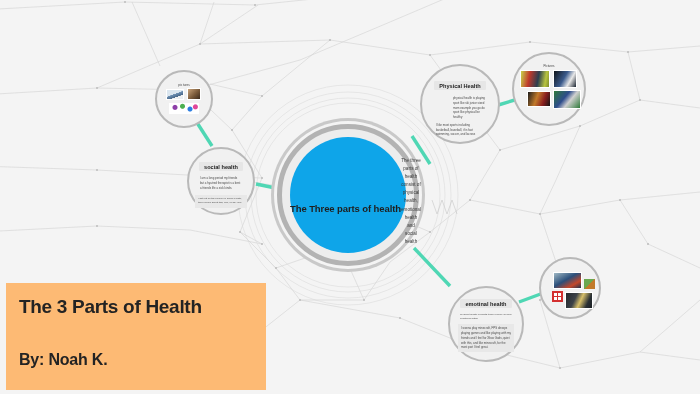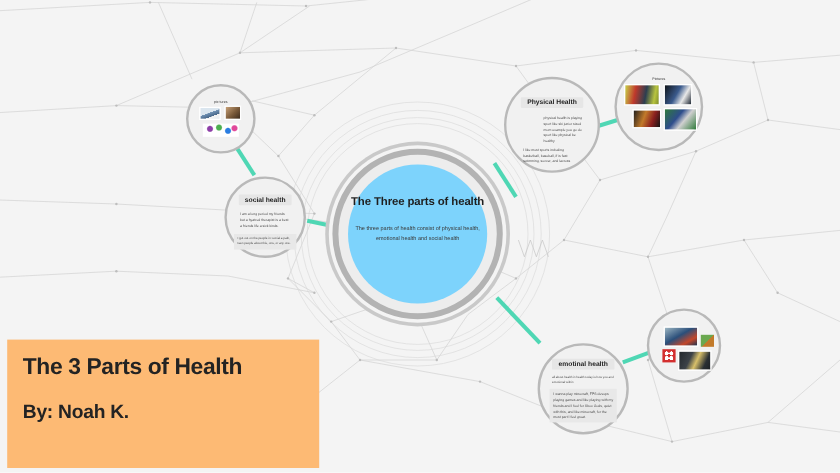--- a/index.html
+++ b/index.html
@@ -53,23 +53,22 @@
     background: #ededed;
     border: 5px solid #b3b3b3;
     box-sizing: border-box;
     box-shadow: 0 0 0 3px #f4f4f4, 0 0 0 6px #c9c9c9;
   }
   #center-inner {
     position: absolute;
     left: 8px; top: 8px;
     right: 8px; bottom: 8px;
     border-radius: 50%;
-    background: #7dd3fc;
+    background: #0ea5e9;
     display: flex;
-    flex-direction: column;
     align-items: center;
   }
   #center-title {
     margin-top: 26px;
     font-size: 9.5px;
     font-weight: bold;
     color: #1f1f1f;
     letter-spacing: -0.1px;
     white-space: nowrap;
   }
@@ -158,21 +157,21 @@
     left: 13px;
     top: 13px;
     font-size: 19px;
     font-weight: bold;
     color: #232323;
     letter-spacing: -0.3px;
   }
   #title-author {
     position: absolute;
     left: 13px;
-    top: 52px;
+    top: 68px;
     font-size: 16px;
     font-weight: bold;
     color: #232323;
     letter-spacing: -0.2px;
   }
 </style>
 </head>
 <body>
 
 <div id="canvas">

